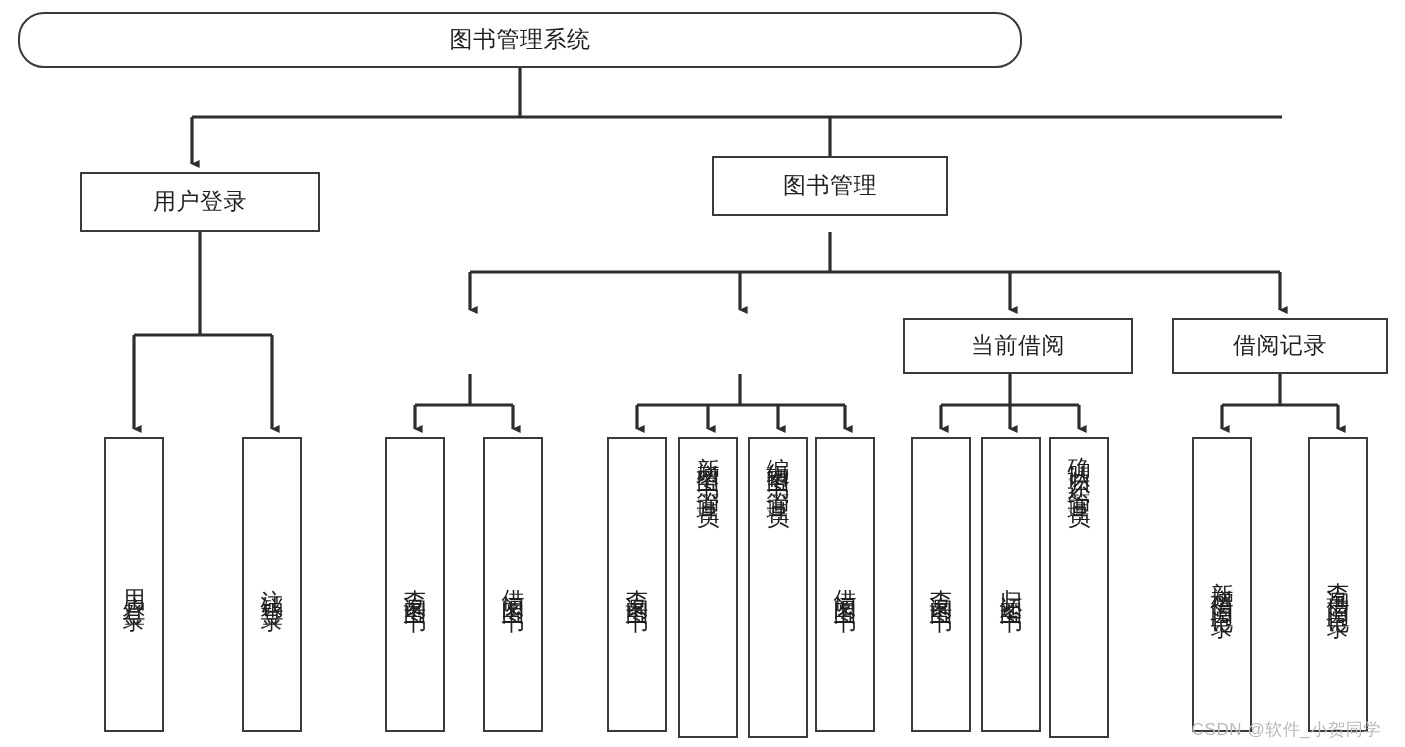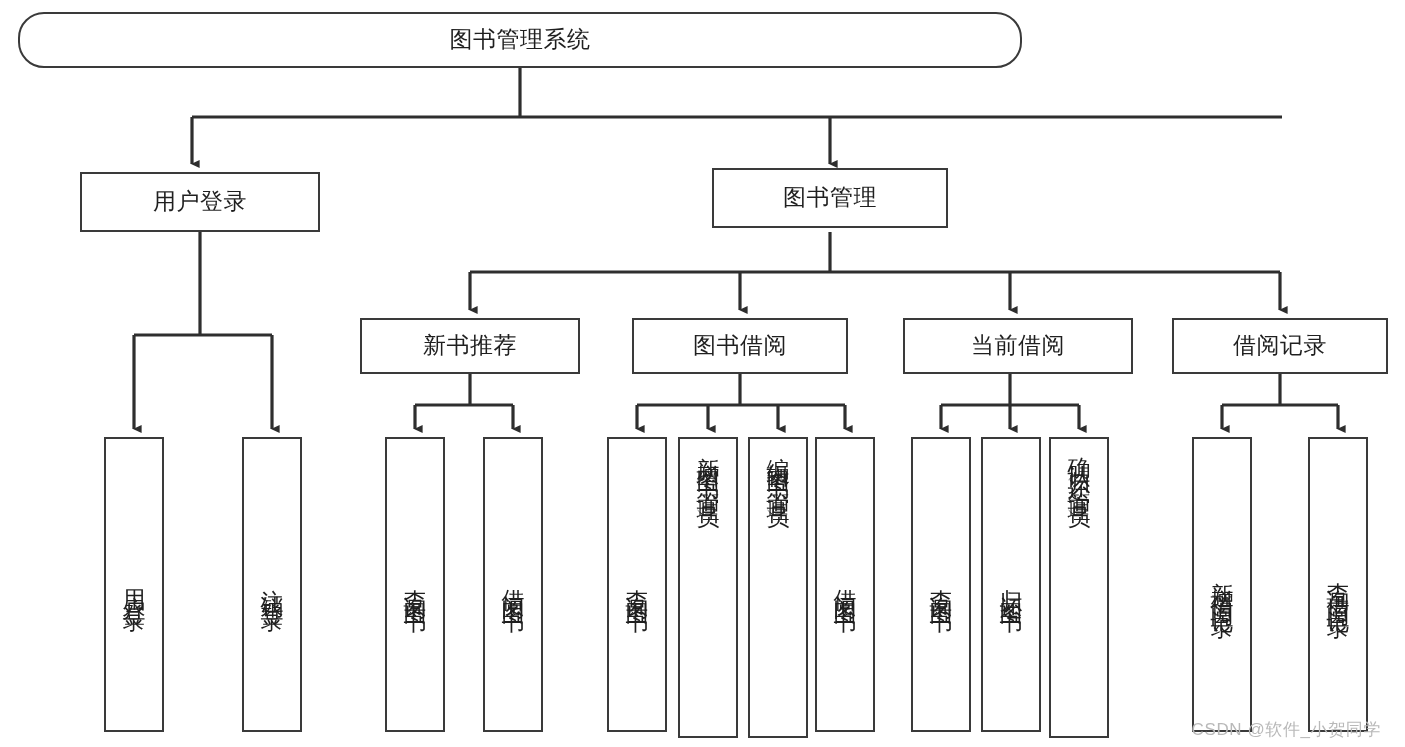--- a/index.html
+++ b/index.html
@@ -127,30 +127,24 @@
     </g>
   </svg>
 
   <div class="node root" style="left:18px; top:12px; width:1004px; height:56px;border-radius:26px;">
     <span class="node-label">图书管理系统</span>
   </div>
 
   <div class="node" style="left:80px; top:172px; width:240px; height:60px;">
     <span class="node-label">用户登录</span>
   </div>
-  <div class="node" style="left:712px; top:168px; width:236px; height:60px;">
+  <div class="node" style="left:712px; top:156px; width:236px; height:60px;">
     <span class="node-label">图书管理</span>
   </div>
 
-  <div class="node" style="left:360px; top:318px; width:220px; height:56px;">
-    <span class="node-label">新书推荐</span>
-  </div>
-  <div class="node" style="left:632px; top:318px; width:216px; height:56px;">
-    <span class="node-label">图书借阅</span>
-  </div>
   <div class="node" style="left:903px; top:318px; width:230px; height:56px;align-items:center;">
     <span class="node-label">当前借阅</span>
   </div>
   <div class="node" style="left:1172px; top:318px; width:216px; height:56px;">
     <span class="node-label">借阅记录</span>
   </div>
 
   <div class="node leaf centered" style="left:104px; top:437px; width:60px; height:295px;">
     <span class="node-label">用户登录</span>
   </div>

